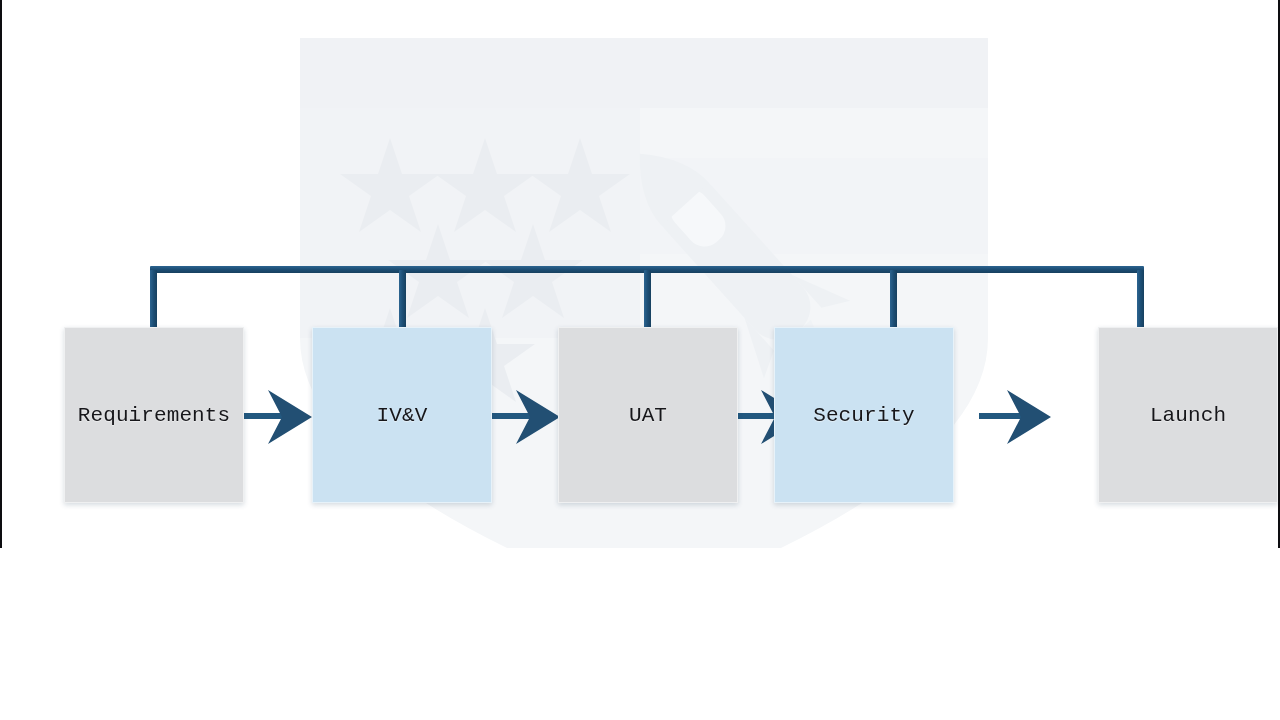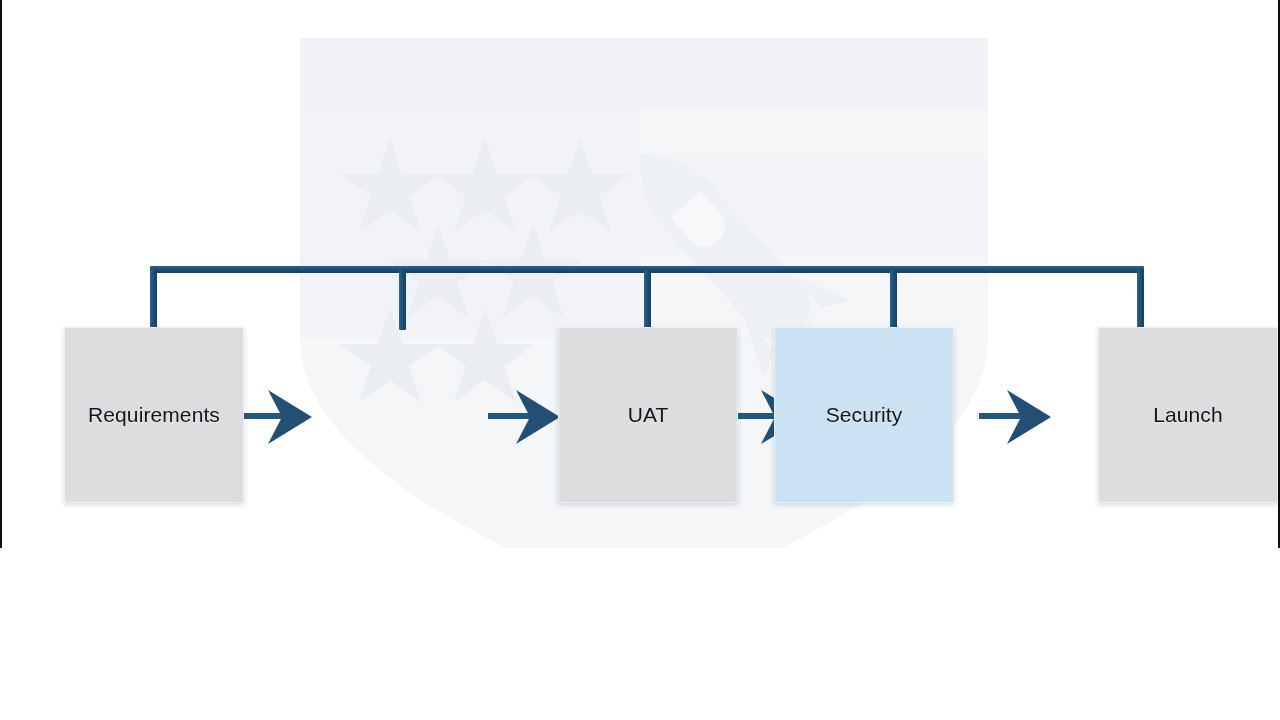--- a/index.html
+++ b/index.html
@@ -6,21 +6,21 @@
     margin: 0;
     padding: 0;
     background: #ffffff;
   }
   #canvas {
     position: relative;
     width: 1280px;
     height: 548px;
     background: #ffffff;
     overflow: hidden;
-    font-family: Liberation Sans, sans-serif;
+    font-family: Liberation Mono, monospace;
     border-left: 2px solid #0d0d10;
     border-right: 2px solid #0d0d10;
     box-sizing: border-box;
   }
 
   
   #watermark {
     position: absolute;
     left: 268px;
     top: 8px;
@@ -149,20 +149,24 @@
   <svg class="arrow" style="left:977px;" viewBox="0 0 74 58">
     <rect x="0" y="25" width="46" height="6" fill="#22587f"></rect>
     <path d="M 28 2 L 72 29 L 28 56 L 42 29 Z" fill="#224f73"></path>
   </svg>
 
   <div class="pbox grey" style="left:62px;">
     <span class="inner-ring"></span>
     <span class="plabel">Requirements</span>
   </div>
 
+  <div class="pbox blue" style="left:310px;">
+    <span class="inner-ring"></span>
+    <span class="plabel">IV&amp;V</span>
+  </div>
 
   <div class="pbox grey" style="left:556px;">
     <span class="inner-ring"></span>
     <span class="plabel">UAT</span>
   </div>
 
   <div class="pbox blue" style="left:772px;">
     <span class="inner-ring"></span>
     <span class="plabel">Security</span>
   </div>

